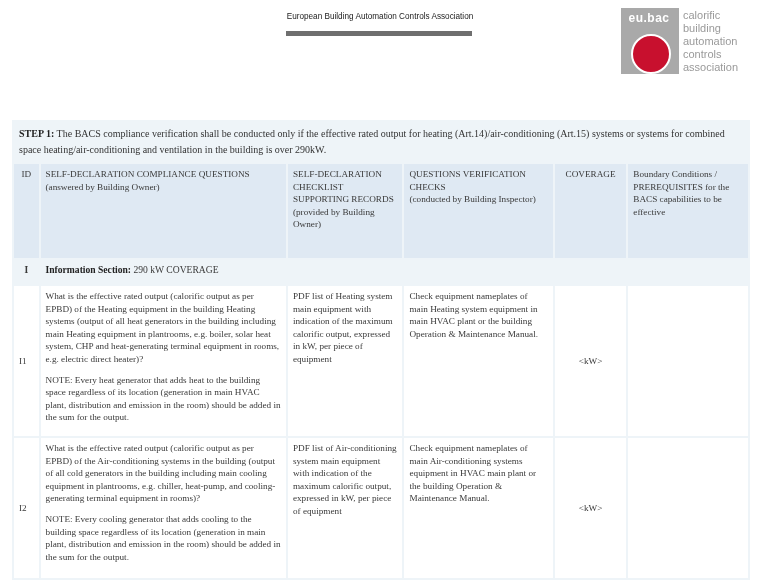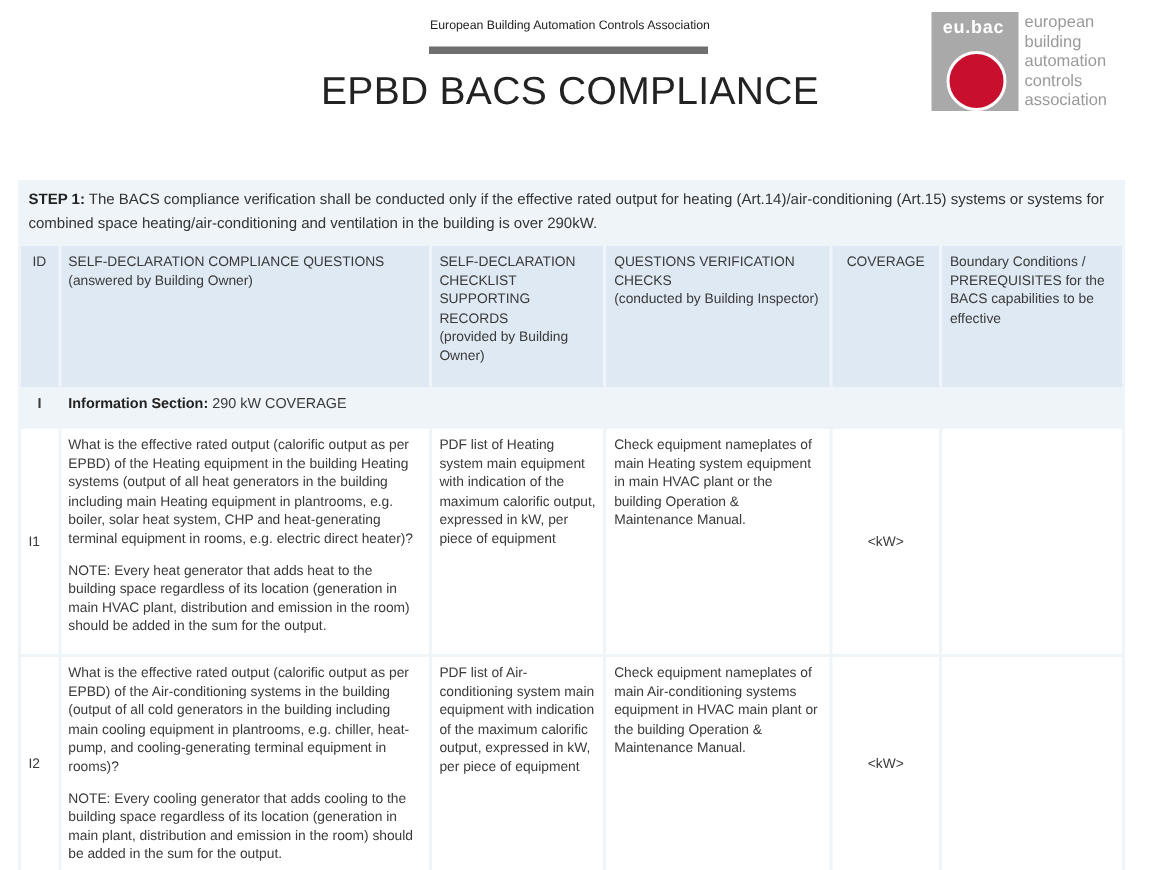--- a/index.html
+++ b/index.html
@@ -7,48 +7,47 @@
   .assoc { position:absolute; left:242px; top:12px; width:276px; text-align:center; font-size:8.2px; color:#222; }
   .rule { position:absolute; left:286px; top:31px; width:186px; height:5px; background:#6f6f6f; }
   .title { position:absolute; left:200px; top:44px; width:360px; text-align:center; font-size:26px; line-height:33px; color:#222; letter-spacing:0.2px; }
   .logo { position:absolute; left:621px; top:8px; width:58px; height:66px; background:#a9a9a9; }
   .logo-text { position:absolute; left:0; top:3px; width:56px; text-align:center; color:#fff; font-weight:bold; font-size:12px; letter-spacing:0.5px; }
   .logo-circle { position:absolute; left:10px; top:26px; width:36px; height:36px; border-radius:50%; background:#c8102e; border:2px solid #fff; }
   .logo-words { position:absolute; left:683px; top:9px; font-size:11px; line-height:13px; color:#9a9a9a; }
   .logo-words div { white-space:nowrap; }
 
   table.grid { position:absolute; left:12px; top:120px; width:738px; border-collapse:separate; border-spacing:2px; background:#eef4f8; font-size:9.2px; line-height:12.6px; color:#3a3a3a; table-layout:fixed; }
-  table.grid td { vertical-align:top; padding:4px 5px; }
+  table.grid td { vertical-align:top; padding:4px 5px;font-family:Liberation Serif, serif; }
   .step-row td { background:#eef4f8; padding:6px 5px 4px 36px; font-size:10px; line-height:16px; color:#333; }
   .hdr td { background:#dfe9f3; vertical-align:middle; height:86px; }
   .hdr td.c-id { text-align:center; }
   .hdr td.c-resp { text-align:center; }
   .sec-row td { background:#eef4f8; height:16px; vertical-align:middle; font-size:9.6px; }
   .sec-row td.c-id { text-align:center; font-weight:bold; }
   .body-row td { background:#ffffff; }
   .body-row td.c-id { vertical-align:middle; }
   .body-row td.c-resp { vertical-align:middle; text-align:center; }
   .q-note { margin-top:8px; }
   b { font-weight:bold; color:#222; }
 </style>
 </head>
 <body>
 
 <div class="assoc">European Building Automation Controls Association</div>
 <div class="rule"></div>
 <div class="title">
-  <div>EPBD BACS COMPLIANCE</div>
 </div>
 
 <div class="logo">
   <div class="logo-text">eu.bac</div>
   <div class="logo-circle"></div>
 </div>
 <div class="logo-words">
-  <div>european</div>
+  <div>calorific</div>
   <div>building</div>
   <div>automation</div>
   <div>controls</div>
   <div>association</div>
 </div>
 
 <table class="grid">
   <colgroup>
     <col style="width:24px">
     <col style="width:240px">

